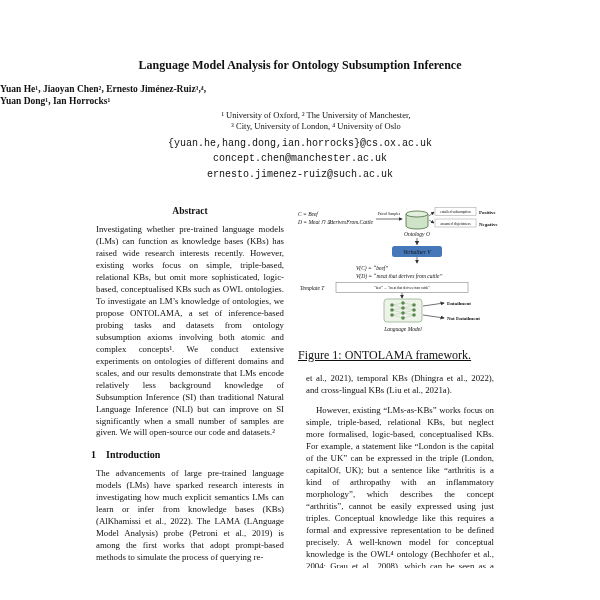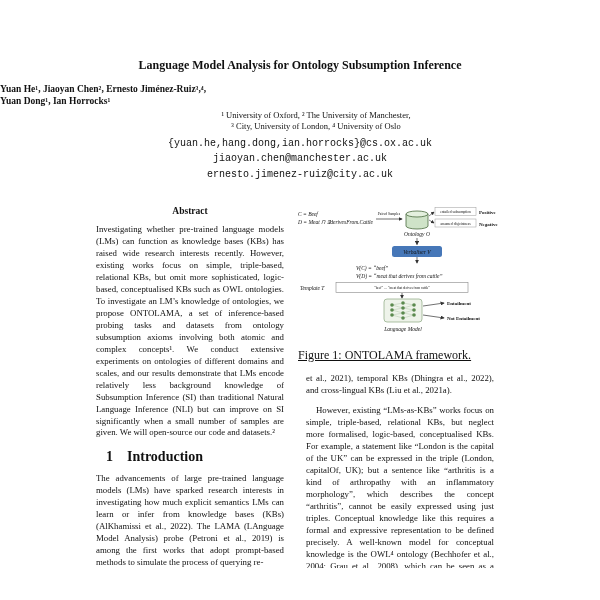--- a/index.html
+++ b/index.html
@@ -11,21 +11,21 @@
   }
   .title { font-size: 12px; font-weight: bold; text-align: center; margin: 0 55px; }
   .authors { margin-top: 10px; font-weight: bold; font-size: 9.5px; line-height: 1.3; }
   .affil { text-align: center; font-size: 8.5px; line-height: 1.3; margin-top: 2px; margin-left: 32px; }
   .emails { text-align: center; font-family: "Liberation Mono", monospace; font-size: 10px; line-height: 1.55; margin-top: 4px; }
   .columns { display: flex; gap: 6px; margin: 24px 88px 0; }
   .col { width: 204px; }
   .col p { margin: 8px; font-size: 8.8px; line-height: 1.36; text-align: justify; text-indent: 10px; }
   .col p.noindent { text-indent: 0; }
   .abstract-head { text-align: center; font-weight: bold; font-size: 9.5px; margin-bottom: 5px; }
-  .section-head { font-weight: bold; font-size: 14px; margin: 10px 18px 5px; }
+  .section-head { font-weight: bold; font-size: 10px; margin: 10px 3px 5px; }
   .figurebox { width: 204px; margin: 0 auto; }
   .caption { text-align: left; font-size: 12px; margin: 10px 0 10px; text-decoration: underline; }
   
   .fig text { font-family: "Liberation Serif", serif; fill: #111; }
   .f-math  { font-size: 5.5px; font-style: italic; }
   .f-tiny  { font-size: 3.6px; font-family: "Liberation Sans", sans-serif; }
   .f-micro { font-size: 3.4px; font-family: "Liberation Mono", monospace; fill: #444; }
   .f-lbl   { font-size: 5.5px; font-style: italic; }
   .f-bold  { font-size: 5px; font-weight: bold; font-family: "Liberation Sans", sans-serif; fill: #222; }
   .f-white { fill: #ffffff; }
@@ -42,22 +42,22 @@
     <div>Yuan Dong¹, Ian Horrocks¹</div>
   </div>
 
   <div class="affil">
     <div>¹ University of Oxford, ² The University of Manchester,</div>
     <div>³ City, University of London, ⁴ University of Oslo</div>
   </div>
 
   <div class="emails">
     <div>{yuan.he,hang.dong,ian.horrocks}@cs.ox.ac.uk</div>
-    <div>jiaoyan.chen@manchester.ac.uk</div>
-    <div>ernesto.jimenez-ruiz@city.ac.uk</div>
+    <div>concept.chen@manchester.ac.uk</div>
+    <div>ernesto.jimenez-ruiz@such.ac.uk</div>
   </div>
 
   <div class="columns">
 
     <div class="col">
       <div class="abstract-head">Abstract</div>
       <p class="noindent">Investigating whether pre-trained language models (LMs) can function as knowledge bases (KBs) has raised wide research interests recently. However, existing works focus on simple, triple-based, relational KBs, but omit more sophisticated, logic-based, conceptualised KBs such as OWL ontologies. To investigate an LM’s knowledge of ontologies, we propose ONTOLAMA, a set of inference-based probing tasks and datasets from ontology subsumption axioms involving both atomic and complex concepts¹. We conduct extensive experiments on ontologies of different domains and scales, and our results demonstrate that LMs encode relatively less background knowledge of Subsumption Inference (SI) than traditional Natural Language Inference (NLI) but can improve on SI significantly when a small number of samples are given. We will open-source our code and datasets.²</p>
       <div class="section-head">1 Introduction</div>
       <p class="noindent">The advancements of large pre-trained language models (LMs) have sparked research interests in investigating how much explicit semantics LMs can learn or infer from knowledge bases (KBs) (AlKhamissi et al., 2022). The LAMA (LAnguage Model Analysis) probe (Petroni et al., 2019) is among the first works that adopt prompt-based methods to simulate the process of querying re-</p>
     </div>

